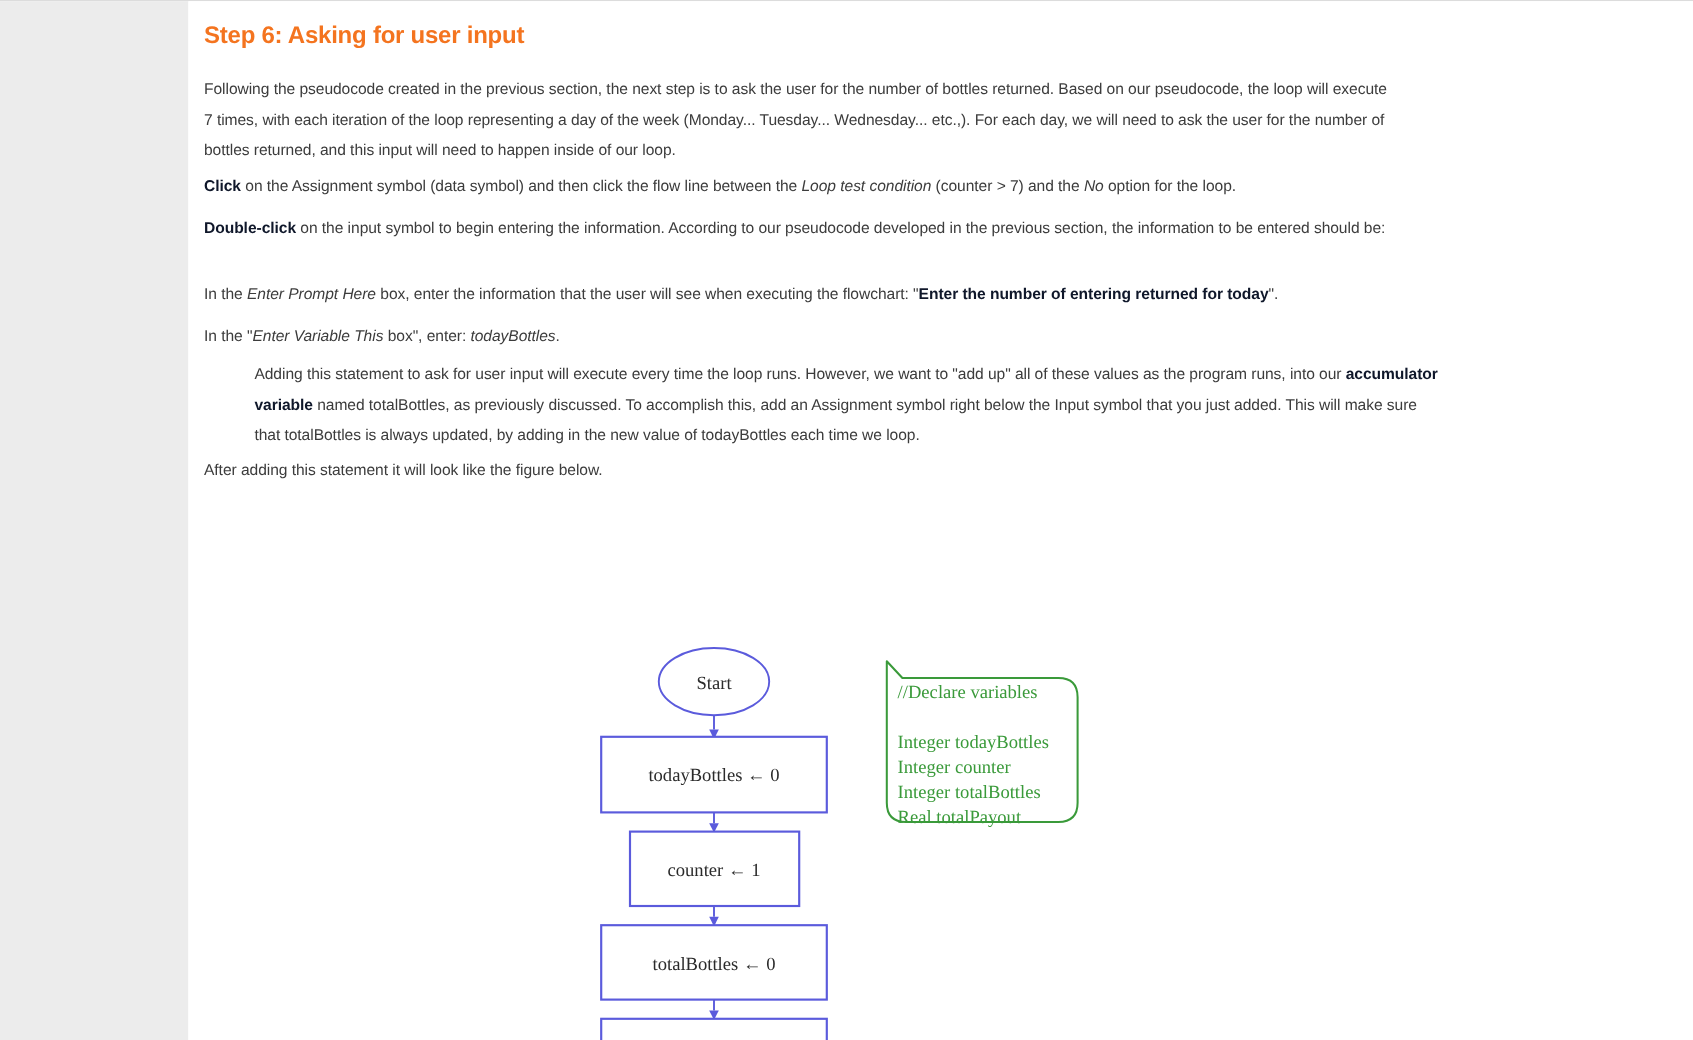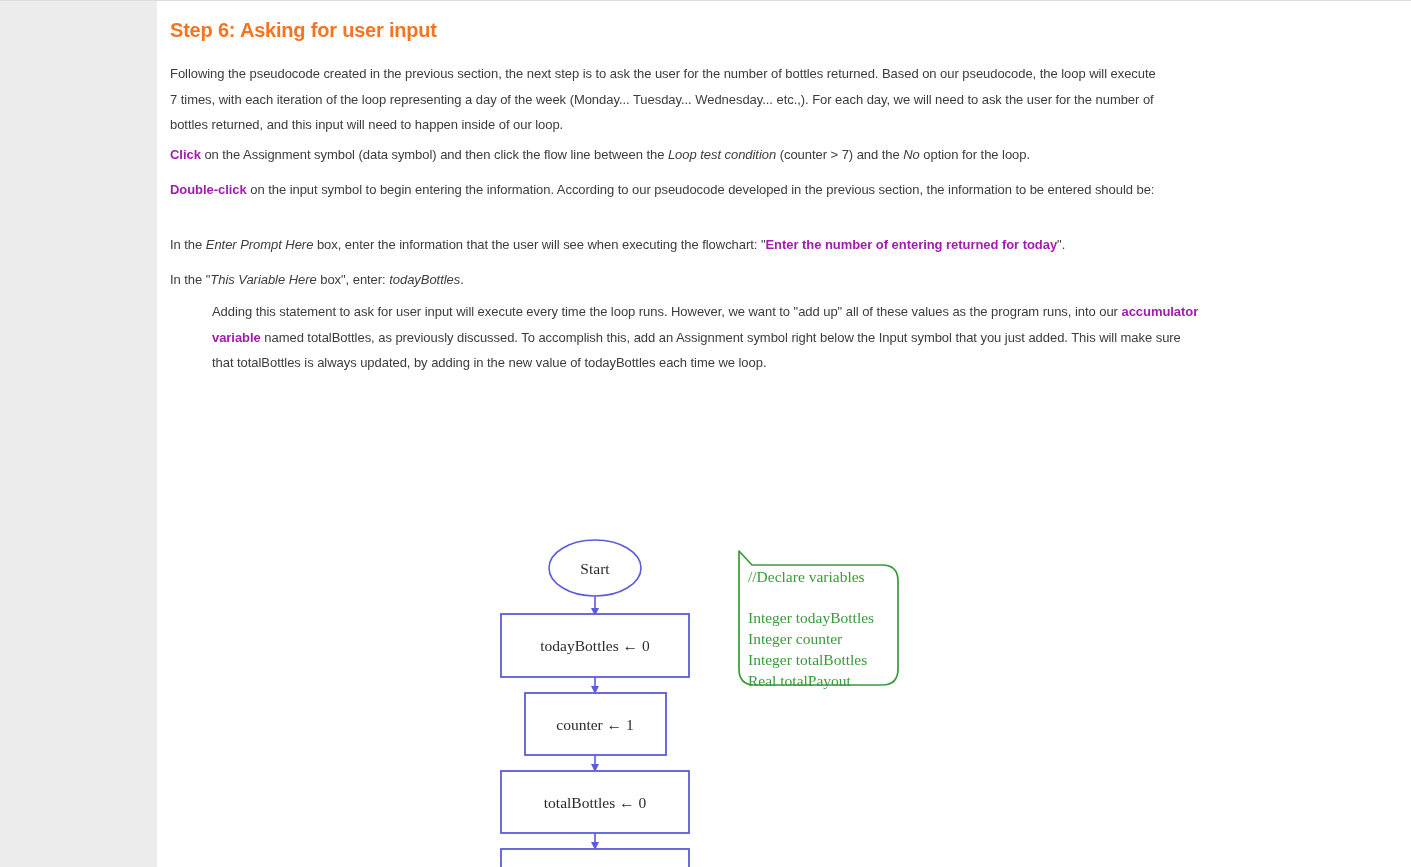--- a/index.html
+++ b/index.html
@@ -79,21 +79,21 @@
   }
 
   p.p1 { position: absolute; left: 0; top: 60px;  width: 990px; }
   p.p2 { position: absolute; left: 0; top: 141px; width: 990px; }
   p.p3 { position: absolute; left: 0; top: 176px; width: 1000px; }
   p.p4 { position: absolute; left: 0; top: 231px; width: 1000px; }
   p.p5 { position: absolute; left: 0; top: 266px; width: 1000px; }
   p.p6 { position: absolute; left: 0; top: 298px; width: 990px; margin-left: 42px; }
   p.p7 { position: absolute; left: 0; top: 378px; width: 990px; }
 
-  .bold   { font-weight: bold; color: #a21caf; }
+  .bold   { font-weight: bold; color: #0f172a; }
   .italic { font-style: italic; }
 
   
   .flowchart {
     position: absolute;
     left: 330px;
     top: 528px;
     width: 620px;
     height: 339px;
   }
@@ -125,24 +125,25 @@
       <h1 class="step-title">Step 6: Asking for user input</h1>
 
       <p class="body p1">Following the pseudocode created in the previous section, the next step is to ask the user for the number of bottles returned. Based on our pseudocode, the loop will execute 7 times, with each iteration of the loop representing a day of the week (Monday... Tuesday... Wednesday... etc.,). For each day, we will need to ask the user for the number of bottles returned, and this input will need to happen inside of our loop.</p>
 
       <p class="body p2"><span class="bold">Click</span><span> on the Assignment symbol (data symbol) and then click the flow line between the </span><span class="italic">Loop test condition</span><span> (counter &gt; 7) and the </span><span class="italic">No</span><span> option for the loop.</span></p>
 
       <p class="body p3"><span class="bold">Double-click</span><span> on the input symbol to begin entering the information. According to our pseudocode developed in the previous section, the information to be entered should be:</span></p>
 
       <p class="body p4"><span>In the </span><span class="italic">Enter Prompt Here</span><span> box, enter the information that the user will see when executing the flowchart: "</span><span class="bold">Enter the number of entering returned for today</span><span>".</span></p>
 
-      <p class="body p5"><span>In the "</span><span class="italic">This Variable Here</span><span> box", enter: </span><span class="italic">todayBottles</span><span>.</span></p>
+      <p class="body p5"><span>In the "</span><span class="italic">Enter Variable This</span><span> box", enter: </span><span class="italic">todayBottles</span><span>.</span></p>
 
       <p class="body p6"><span>Adding this statement to ask for user input will execute every time the loop runs. However, we want to "add up" all of these values as the program runs, into our </span><span class="bold">accumulator variable</span><span> named totalBottles, as previously discussed. To accomplish this, add an Assignment symbol right below the Input symbol that you just added. This will make sure that totalBottles is always updated, by adding in the new value of todayBottles each time we loop.</span></p>
 
+      <p class="body p7">After adding this statement it will look like the figure below.</p>
 
     </div>
   </div>
 
   <div class="flowchart">
     <svg width="620" height="339" viewBox="0 0 620 339" xmlns="http://www.w3.org/2000/svg">
 
       <ellipse cx="265" cy="40" rx="46" ry="28" fill="#ffffff" stroke="#5b5bdc" stroke-width="1.6"></ellipse>
       <text class="fc-text" x="265" y="46" text-anchor="middle">Start</text>
 

